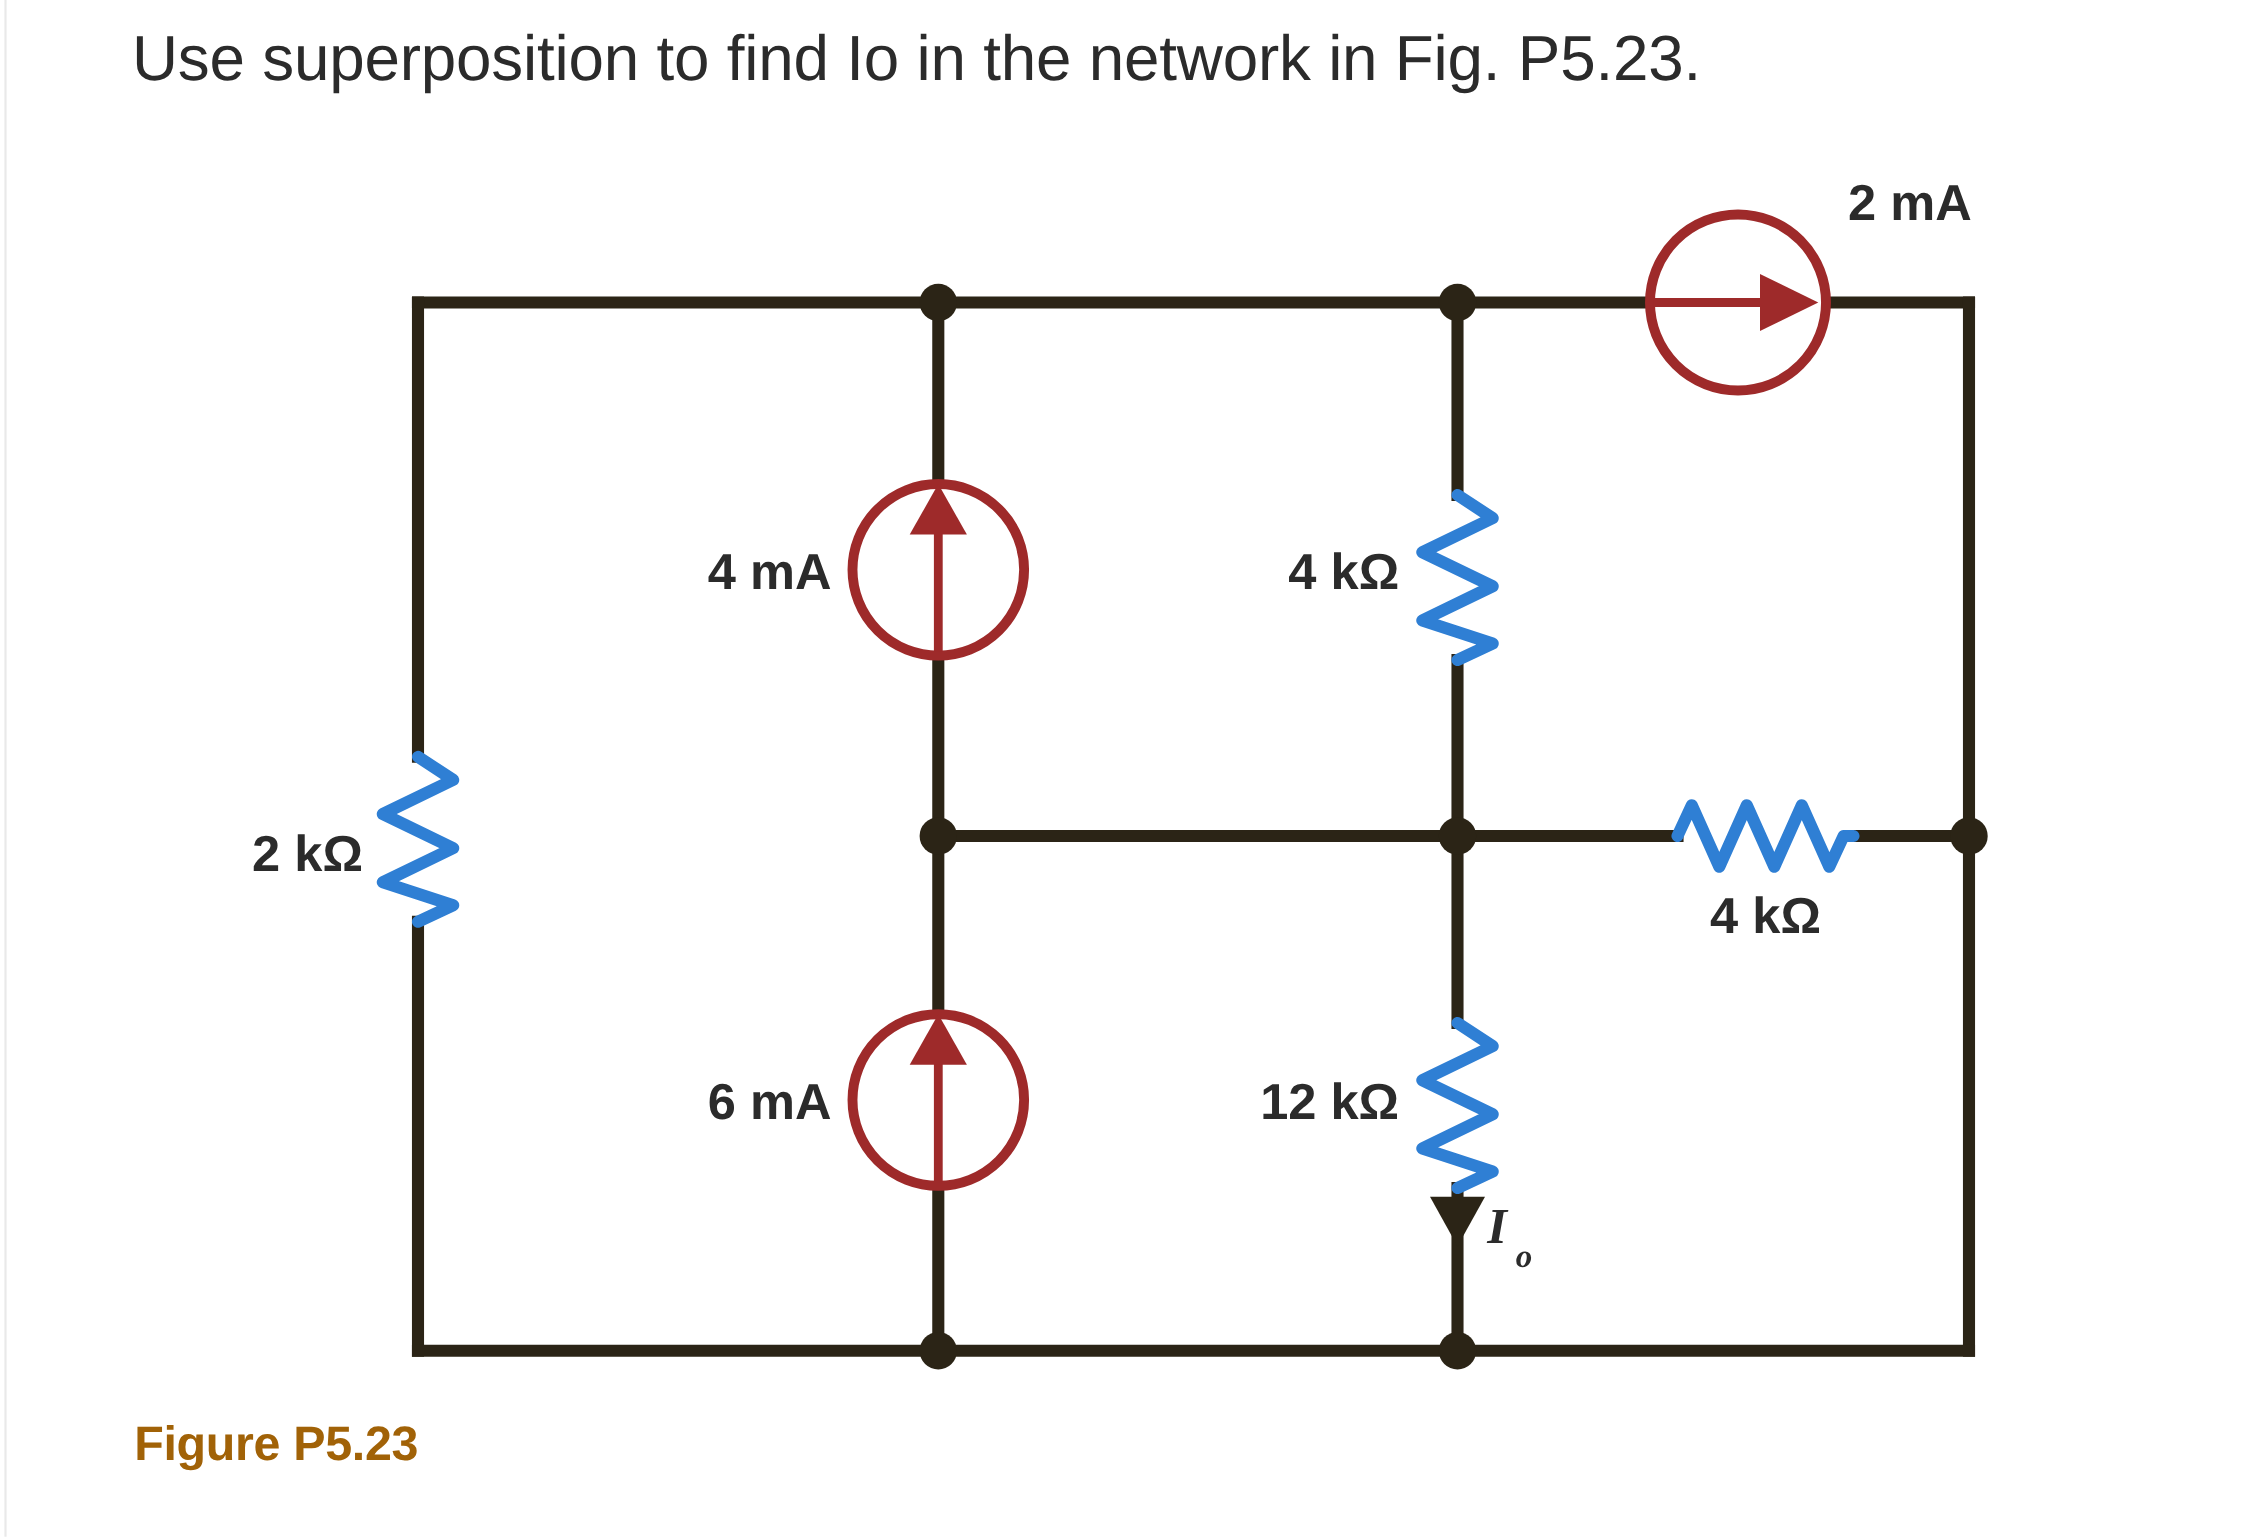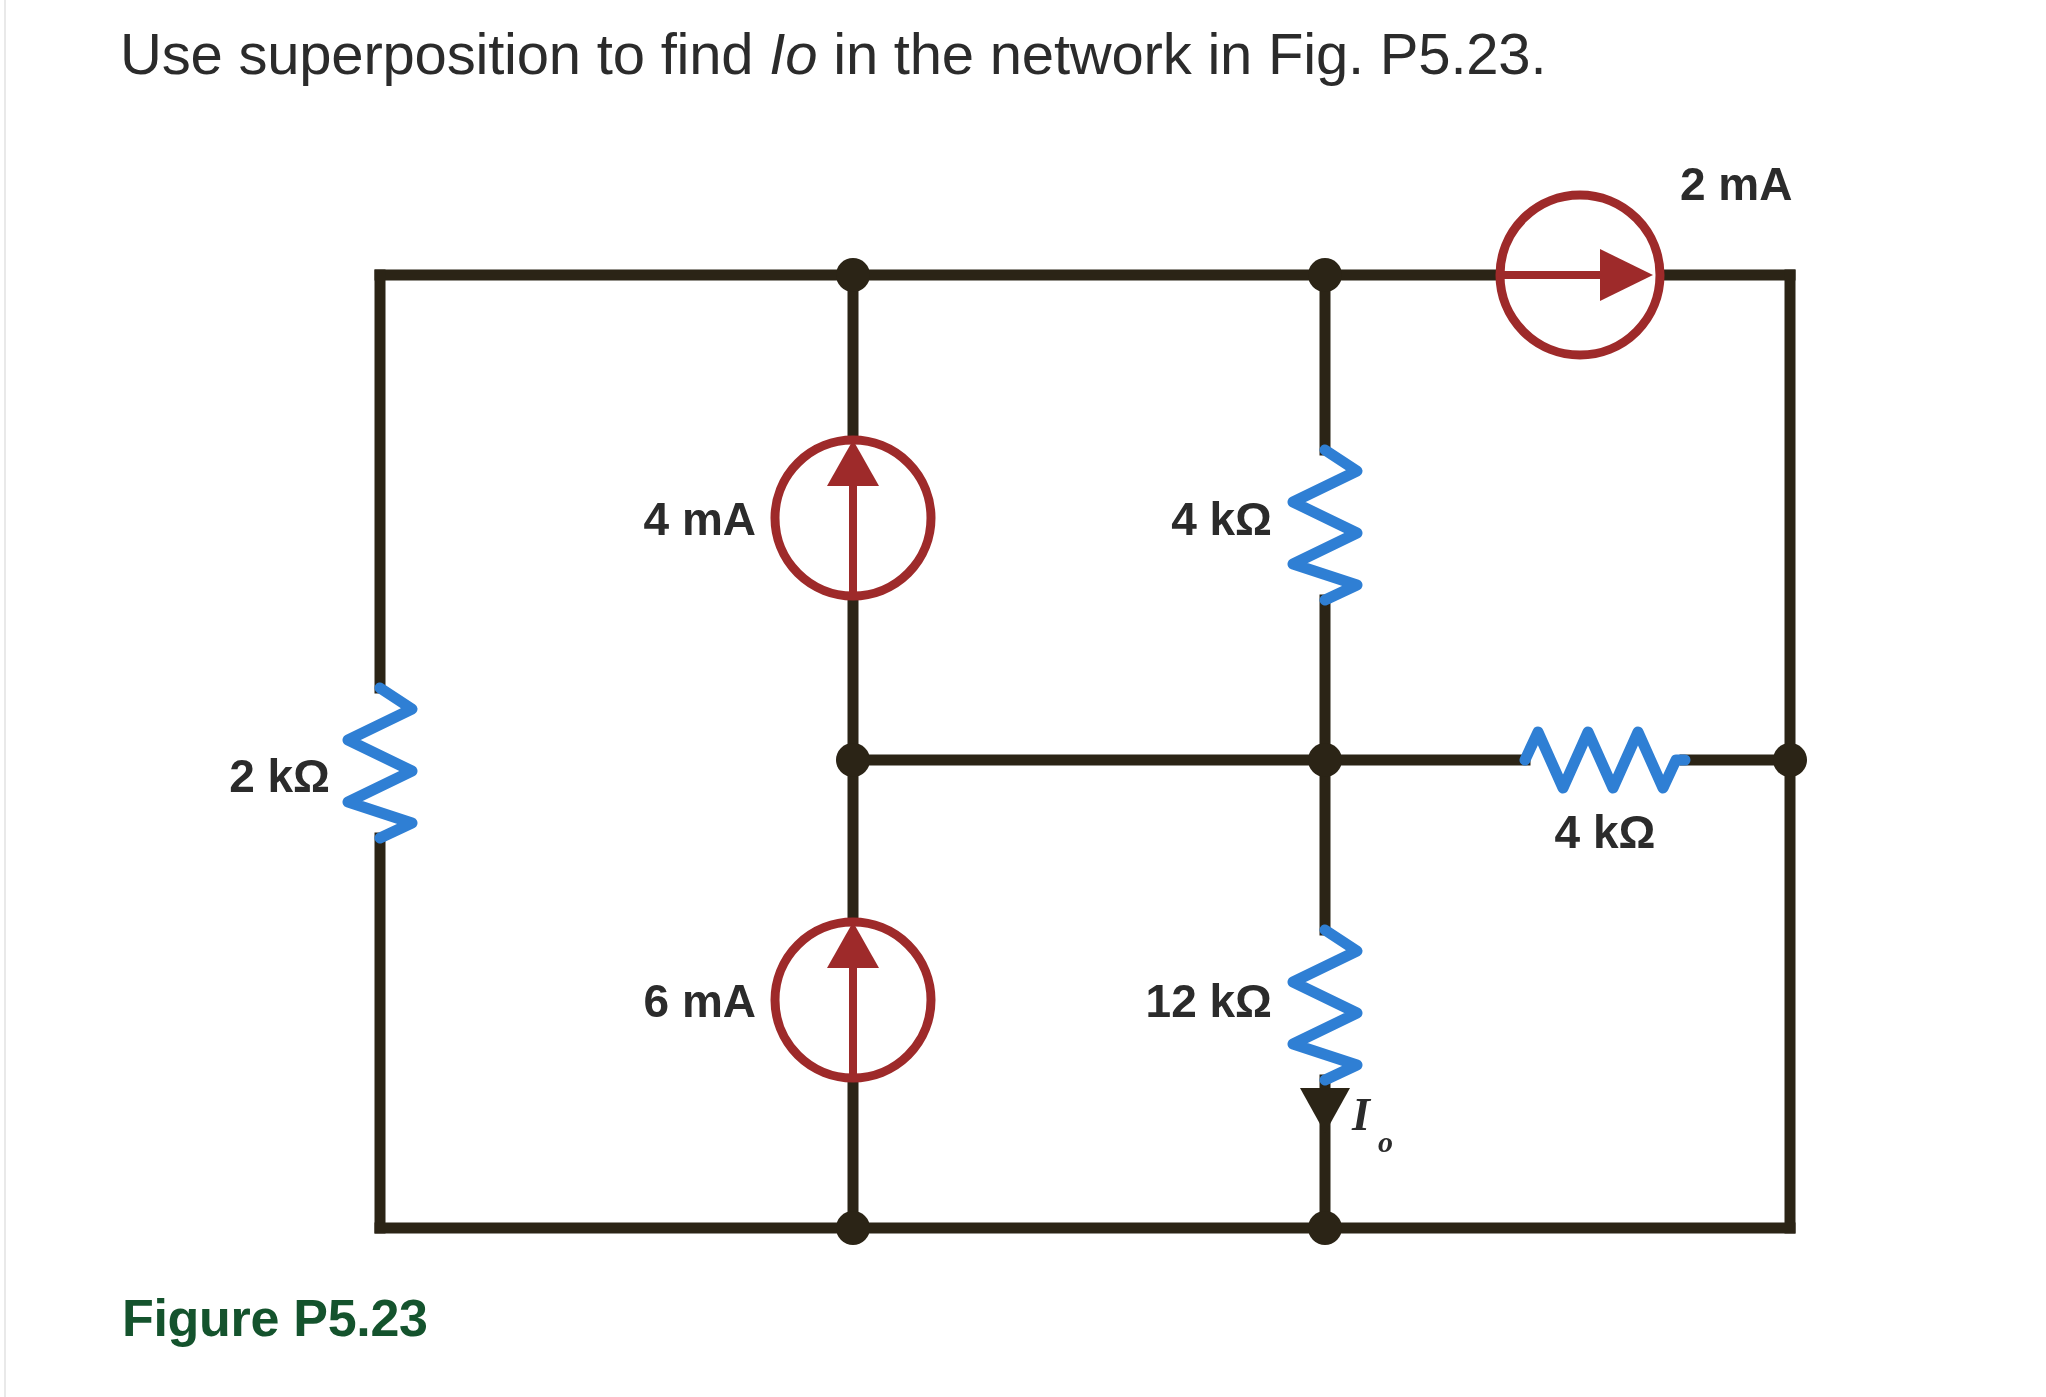--- a/index.html
+++ b/index.html
@@ -34,29 +34,28 @@
     position: absolute;
     left: 120px;
     top: 22px;
     font-size: 58px;
     line-height: 1.12;
     color: #2b2b2b;
     letter-spacing: -0.2px;
     white-space: nowrap;
   }
   .prompt .var {
-    font-style: italic;
   }
   .figure-caption {
     position: absolute;
     left: 122px;
     top: 1288px;
-    font-size: 52px;
-    font-weight: bold;
-    color: #14532d;
+    font-size: 44px;
+    font-weight: bold;
+    color: #a16207;
     letter-spacing: -0.3px;
     white-space: nowrap;
     text-align: center;
   }
   #circuit-svg {
     position: absolute;
     left: 0;
     top: 0;
   }
   .lbl {

